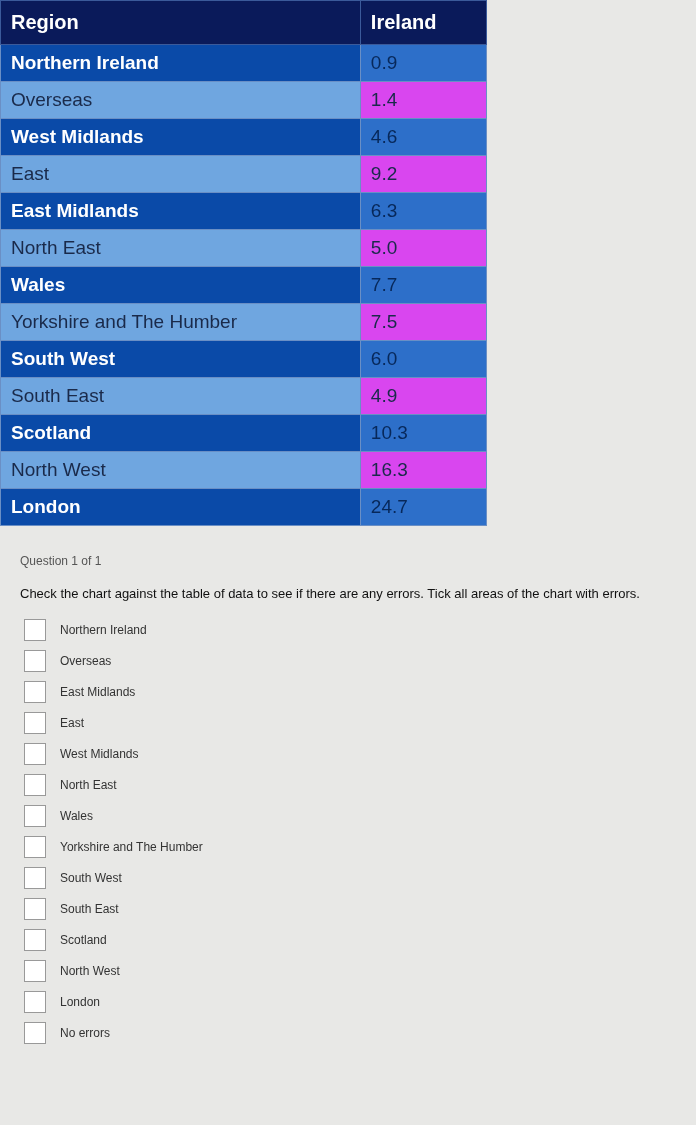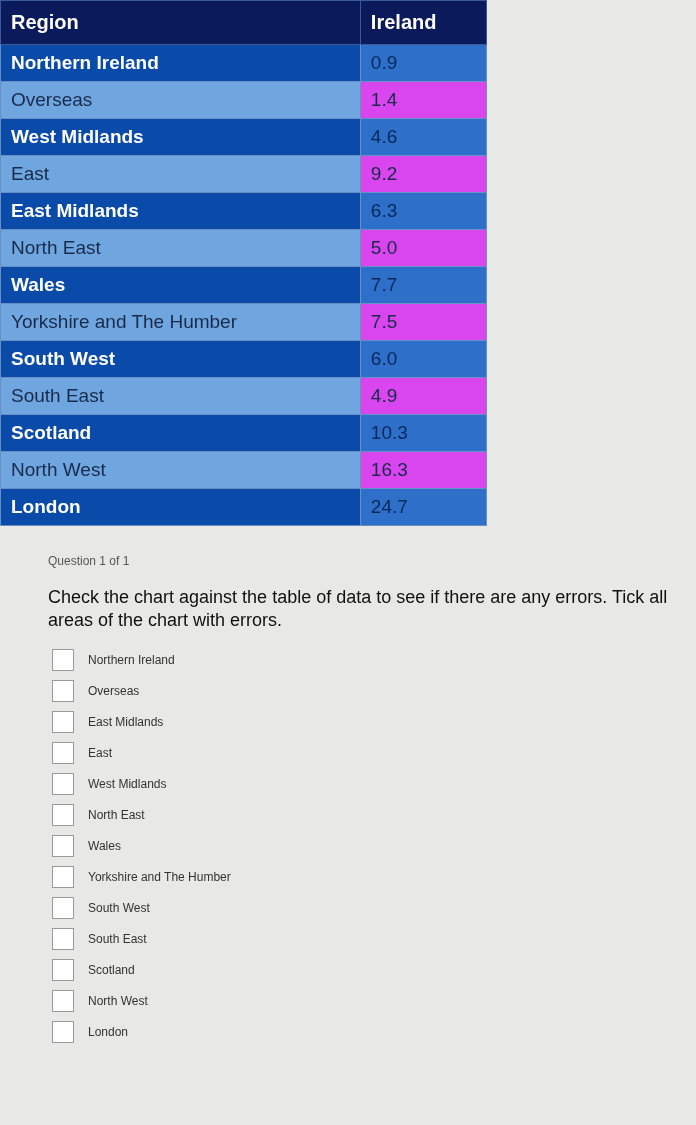--- a/index.html
+++ b/index.html
@@ -43,32 +43,31 @@
     background: #6fa6e0;
     color: #1a2a4a;
     font-weight: normal;
   }
   .data-table tr.light td:last-child {
     background: #d946ef;
     color: #1a2a4a;
     font-weight: normal;
   }
   .question-block {
-    padding: 28px 28px 0 28px;
+    padding: 28px 28px 0 20px;
     font-size: 13px;
     color: #222;
-    margin-left: 20px;
   }
   .question-count {
     font-size: 12px;
     color: #555;
     margin-bottom: 18px;
   }
   .question-text {
-    font-size: 18px;
+    font-size: 13px;
     color: #111;
     margin-bottom: 16px;
     line-height: 1.3;
   }
   .checkbox-list {
     list-style: none;
     padding-left: 4px;
   }
   .checkbox-item {
     display: flex;
@@ -202,14 +201,18 @@
         <span>Scotland</span>
       </li>
       <li class="checkbox-item">
         <span class="checkbox-box"></span>
         <span>North West</span>
       </li>
       <li class="checkbox-item">
         <span class="checkbox-box"></span>
         <span>London</span>
       </li>
+      <li class="checkbox-item">
+        <span class="checkbox-box"></span>
+        <span>No errors</span>
+      </li>
     </ul>
 </div>
 
 </body></html>

